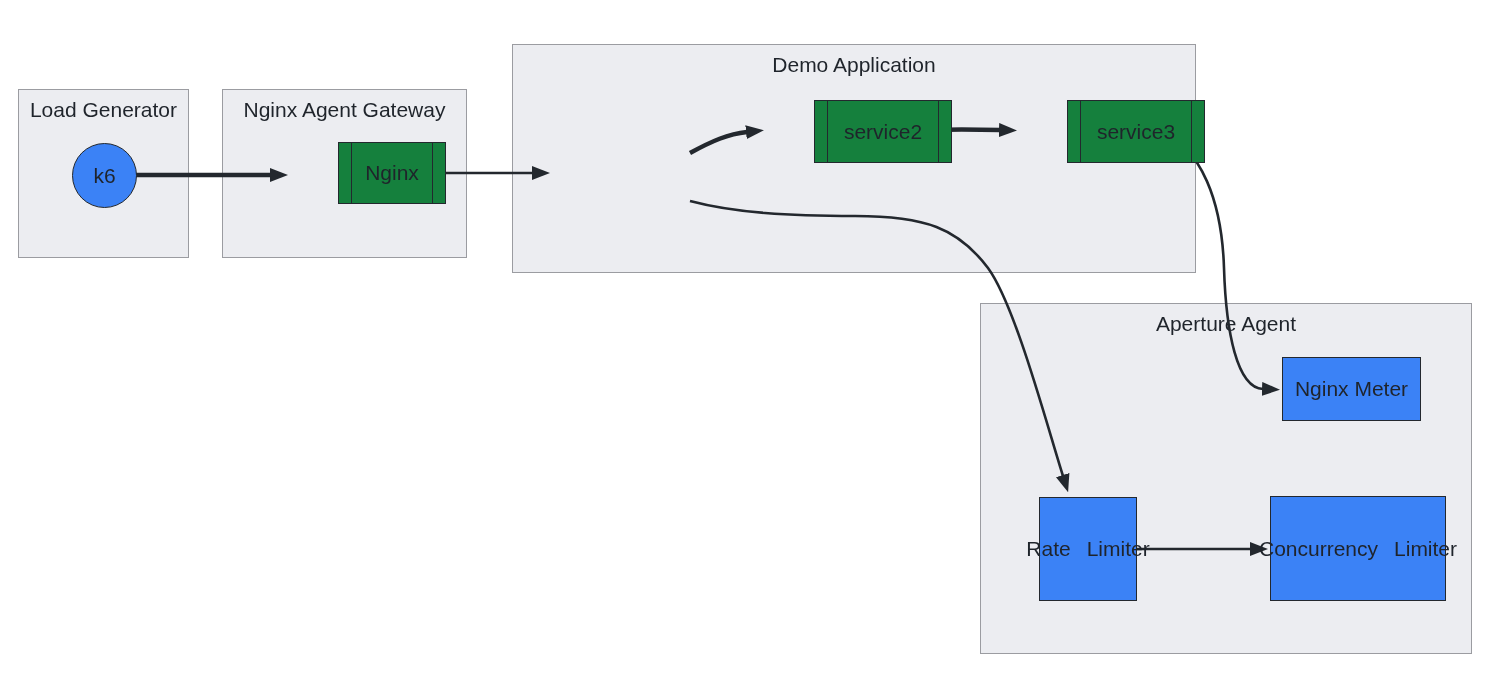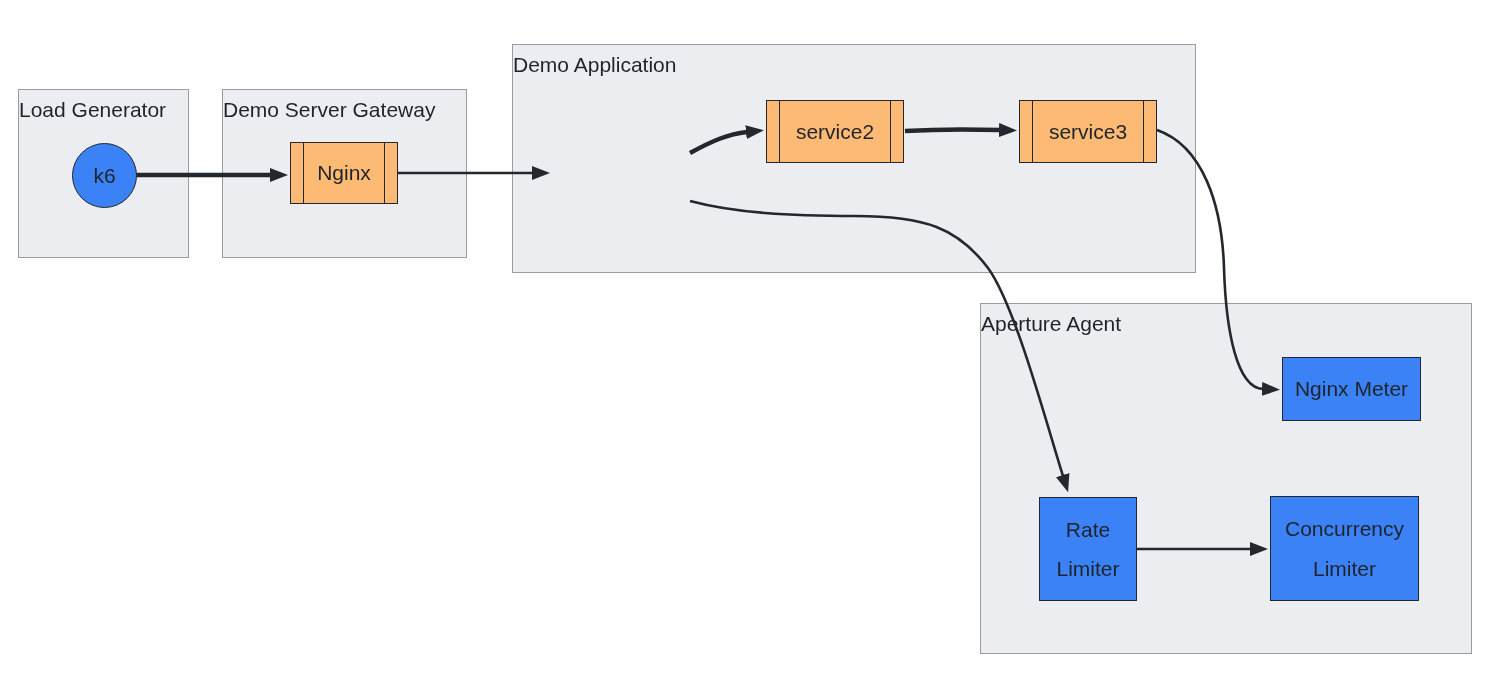--- a/index.html
+++ b/index.html
@@ -33,80 +33,80 @@
     position: absolute;
     background: #ecedf1;
     border: 1.5px solid #9b9ca1;
     box-sizing: border-box;
   }
   .group-title {
     position: absolute;
     top: 8px;
     left: 0;
     width: 100%;
-    text-align: left;
+    text-align: center;
     font-size: 21px;
     color: #1f242b;
     white-space: nowrap;
   }
   #g-load     { left: 18px;  top: 89px;  width: 171px; height: 169px; }
   #g-nginx    { left: 222px; top: 89px;  width: 245px; height: 169px; }
   #g-demo     { left: 512px; top: 44px;  width: 684px; height: 229px; }
   #g-aperture { left: 980px; top: 303px; width: 492px; height: 351px; }
 
   .node {
     position: absolute;
     box-sizing: border-box;
     border: 1.6px solid #23282e;
     display: flex;
     align-items: center;
     justify-content: center;
     font-size: 21px;
     color: #1f242b;
     text-align: center;
   }
-  .node.green  { background: #fdba74; }
+  .node.green  { background: #15803d; margin-left: 48px; }
   .node.orange { background: #3b82f6; }
   .node.circle { border-radius: 50%; }
 
   .subroutine-bars {
     position: absolute;
     top: 0;
     bottom: 0;
     left: 12px;
     right: 12px;
     border-left: 1.6px solid #23282e;
     border-right: 1.6px solid #23282e;
     pointer-events: none;
   }
   .two-line {
-    flex-direction: column;
+    flex-direction: row;
     gap: 16px;
     line-height: 1.1;
   }
 
   #n-k6       { left: 72px;   top: 143px; width: 65px;  height: 65px; }
   #n-nginx    { left: 290px;  top: 142px; width: 108px; height: 62px; }
   #n-service1 { left: 552px;  top: 142px; width: 138px; height: 63px; }
   #n-service2 { left: 766px;  top: 100px; width: 138px; height: 63px; }
   #n-service3 { left: 1019px; top: 100px; width: 138px; height: 63px; text-align: right; }
   #n-flux     { left: 1282px; top: 357px; width: 139px; height: 64px; }
   #n-rate     { left: 1039px; top: 497px; width: 98px;  height: 104px; }
-  #n-conc     { left: 1270px; top: 496px; width: 149px; height: 105px; }
+  #n-conc     { left: 1270px; top: 496px; width: 176px; height: 105px; }
 </style>
 </head>
 <body>
 
 <div class="stage">
 
   <div class="group" id="g-load">
     <div class="group-title">Load Generator</div>
   </div>
   <div class="group" id="g-nginx">
-    <div class="group-title">Demo Server Gateway</div>
+    <div class="group-title">Nginx Agent Gateway</div>
   </div>
   <div class="group" id="g-demo">
     <div class="group-title">Demo Application</div>
   </div>
   <div class="group" id="g-aperture">
     <div class="group-title">Aperture Agent</div>
   </div>
 
   <svg class="edges" width="1494" height="677" viewBox="0 0 1494 677">
     <defs>

